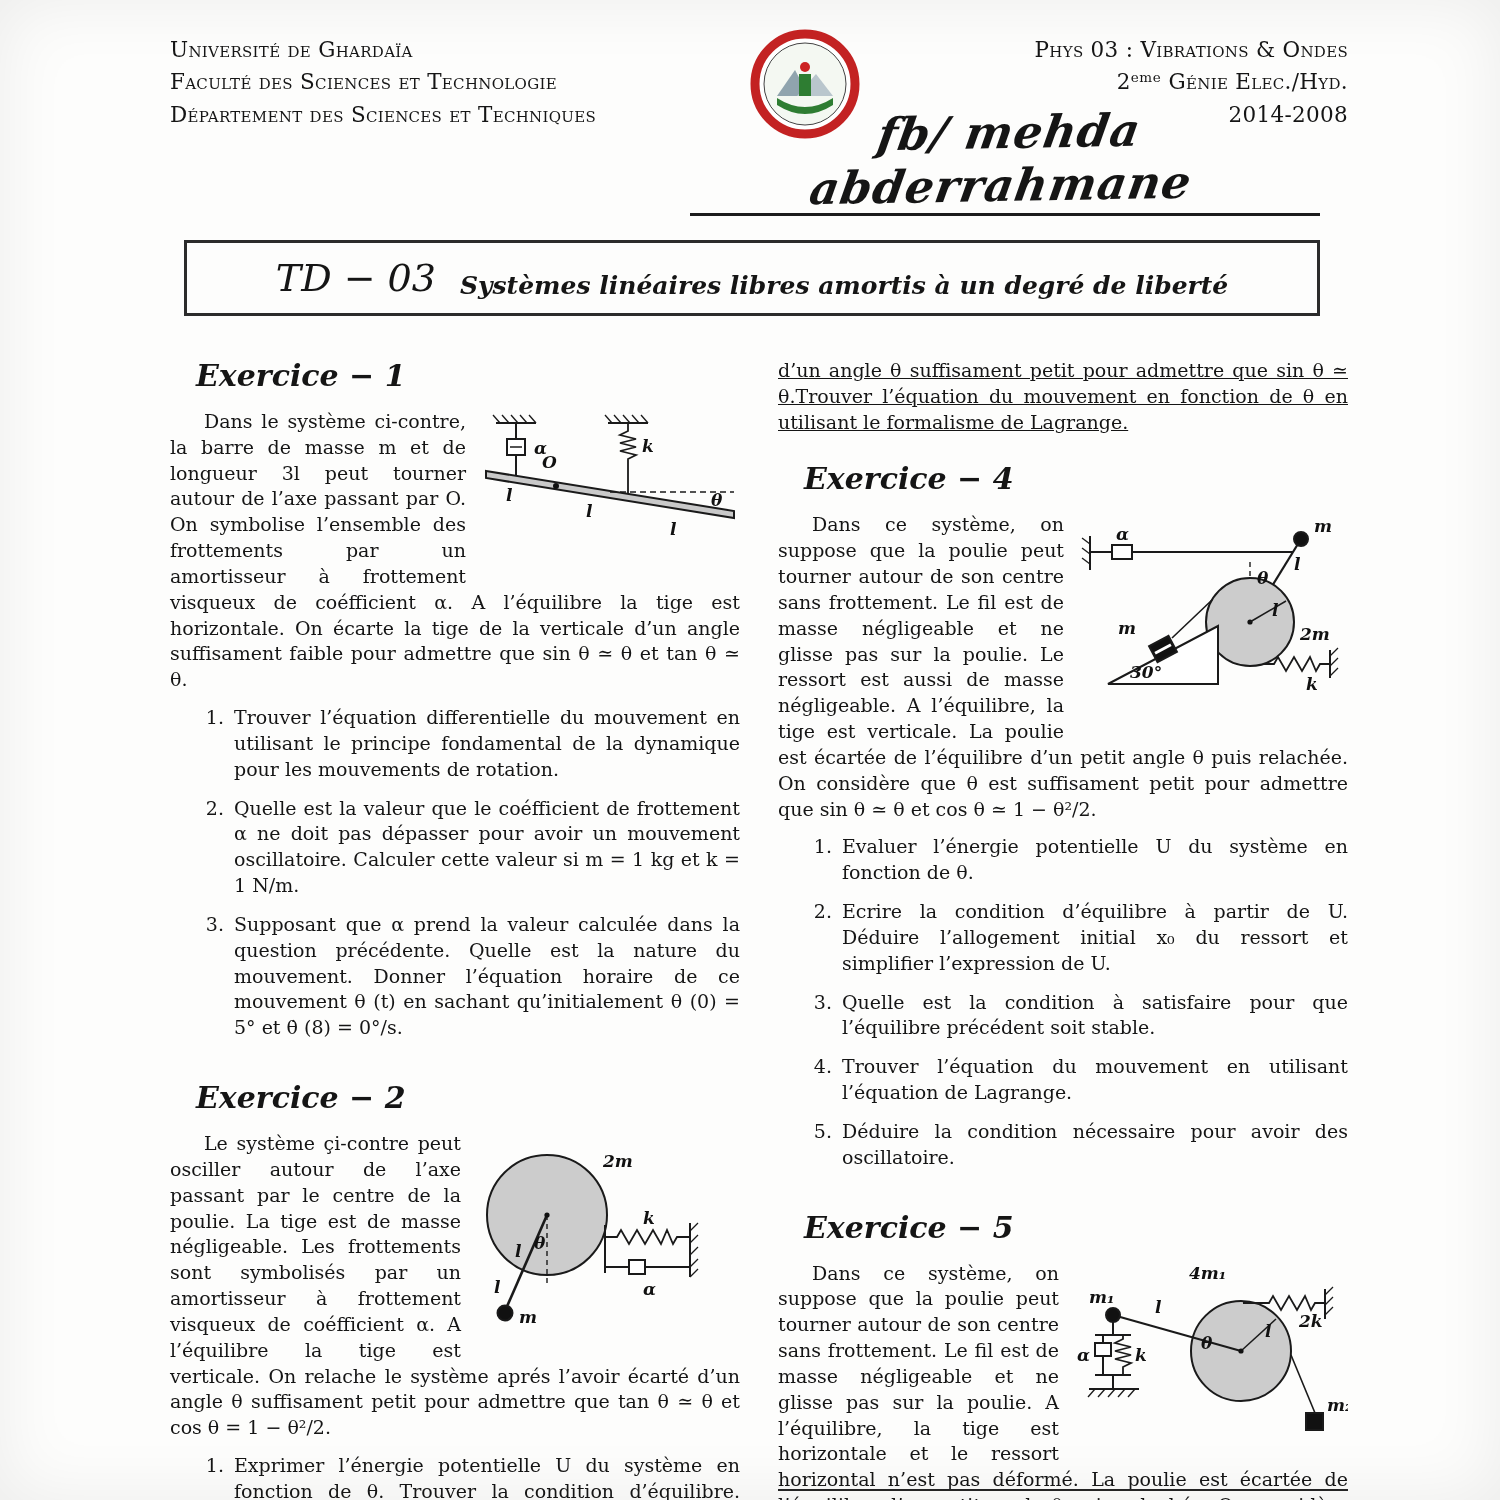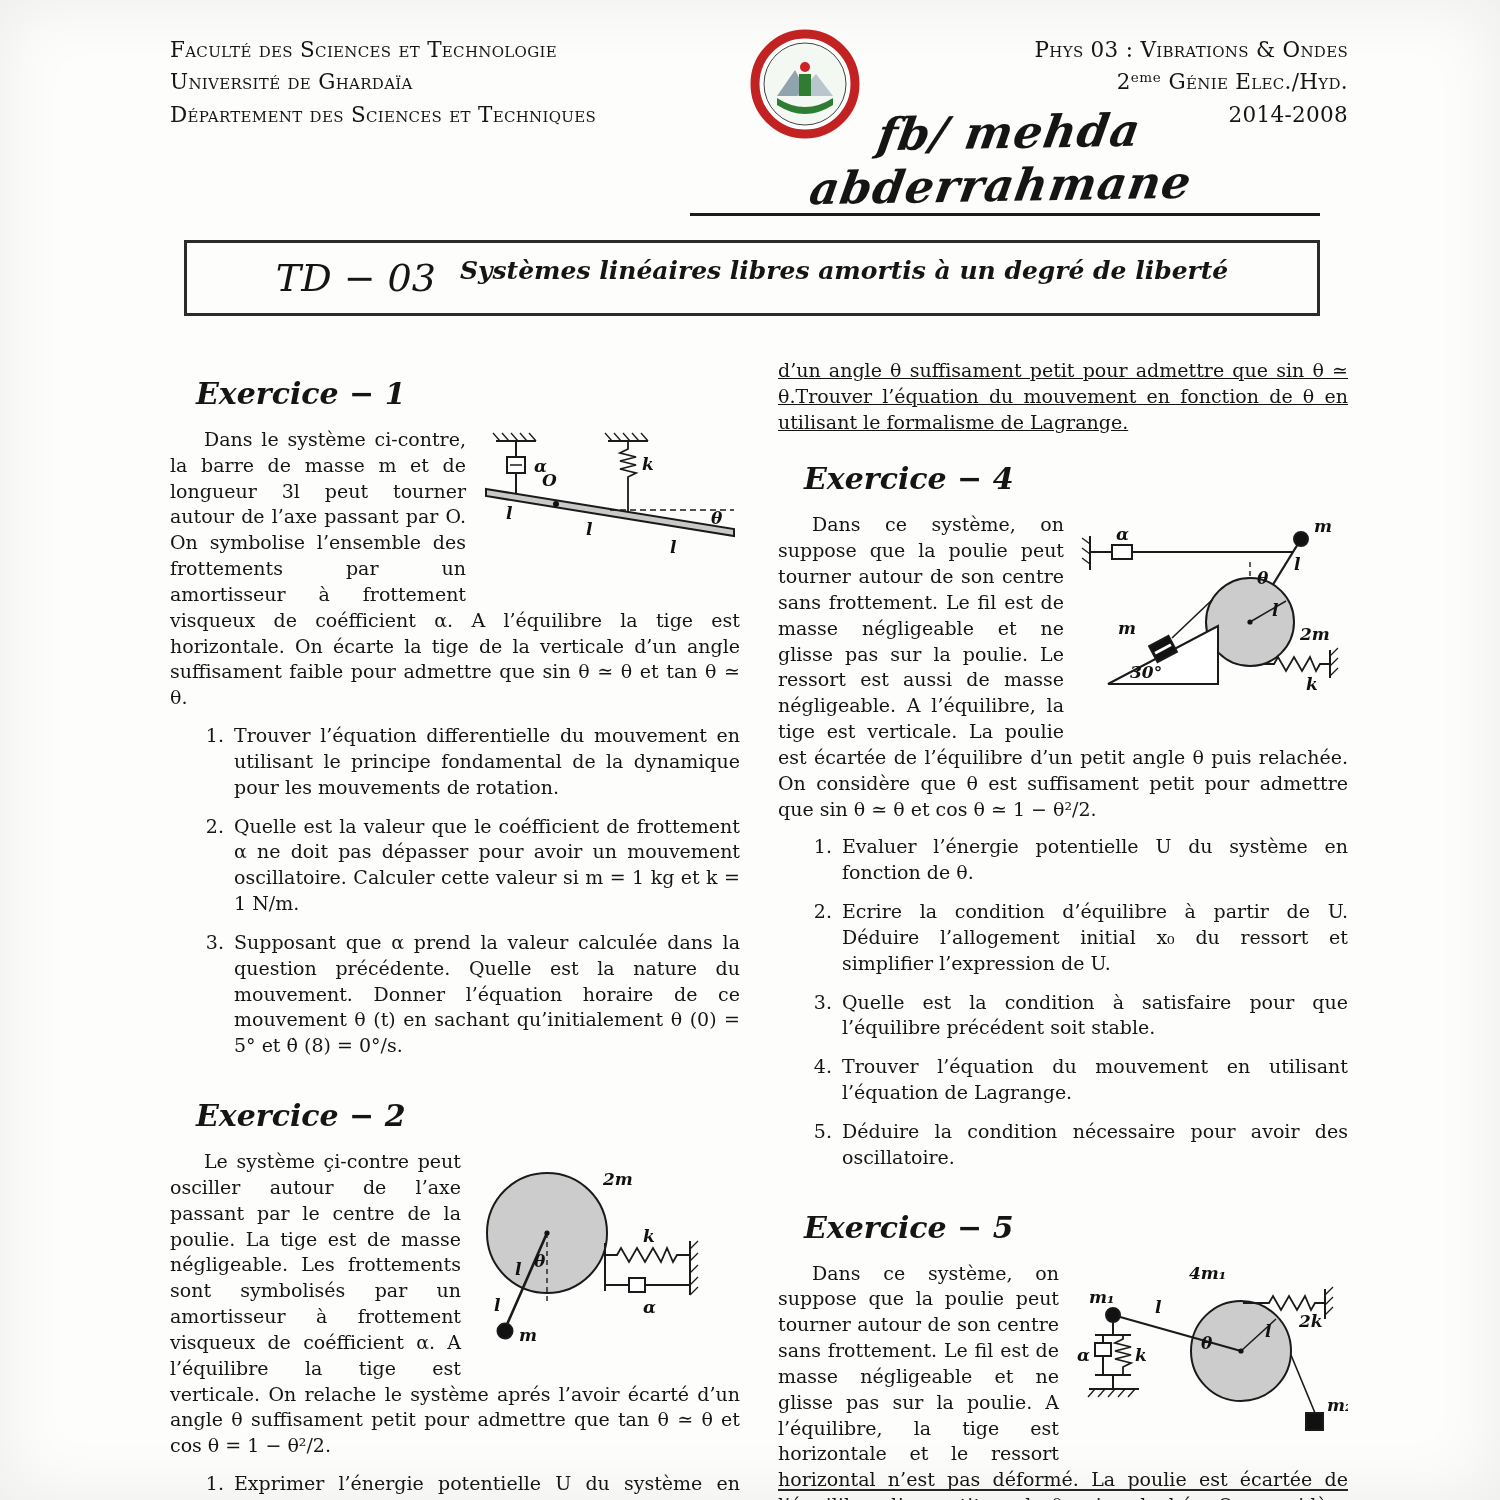--- a/index.html
+++ b/index.html
@@ -18,46 +18,46 @@
   .sig-row {
     margin:-38px 28px 0 520px; border-bottom:3px solid #1c1c1c;
     text-align:center; padding-bottom:1px; position:relative; z-index:2;
   }
   .signature {
     display:inline-block; font-size:45px; font-style:italic; font-weight:bold;
     transform: skewX(-10deg) rotate(-1deg); letter-spacing:1px;
   }
   .title-box {
     margin:24px 28px 0 14px; border:3px solid #2b2b2b;
-    padding:13px 2px; display:flex; justify-content:center; align-items:flex-start; gap:24px;
+    padding:13px 2px; display:flex; justify-content:center; align-items:flex-end; gap:24px;
   }
   .td-code { font-style:italic; font-size:38px; }
   .td-sub  { font-style:italic; font-weight:bold; font-size:25px; }
   .columns { display:flex; gap:38px; margin-top:42px; }
   .col { width:570px; min-width:0; }
   .ex-heading { font-size:30px; font-weight:bold; font-style:italic; margin:26px 0 16px 26px; }
-  .ex-heading.first { margin-top:18px; }
+  .ex-heading.first { margin-top:0; }
   .para { font-size:19px; line-height:1.36; text-align:justify; margin:0 0 8px 0; text-indent:34px; }
   .para.noindent { text-indent:0;text-decoration:underline; }
   ol.items { margin:12px 0 0 0; padding-left:60px; font-size:19px; line-height:1.36; }
   ol.items li { margin-bottom:13px; padding-left:4px; text-align:justify; }
   .fig { float:right; margin:2px 0 8px 14px; }
   .flabel text { font-family:"DejaVu Serif",serif; font-style:italic; font-weight:bold; font-size:17px; fill:#111; }
   .ex-body::after { content:""; display:block; clear:both; }
   .bottom-rule { position:absolute; right:152px; bottom:9px; width:570px; border-top:2.5px solid #242424; }
 </style>
 </head>
 <body>
 
 <div class="page">
 
   <header class="top">
     <div class="inst-lines">
+      <div>Université de Ghardaïa</div>
       <div>Faculté des Sciences et Technologie</div>
-      <div>Université de Ghardaïa</div>
       <div>Département des Sciences et Techniques</div>
     </div>
     <div class="logo-wrap">
       <svg width="112" height="112" viewBox="0 0 112 112">
         <circle cx="56" cy="56" r="50" fill="#ffffff" stroke="#c32222" stroke-width="9"></circle>
         <circle cx="56" cy="56" r="41" fill="#f4f8f2" stroke="#444" stroke-width="1"></circle>
         <polygon points="28,68 46,42 60,68" fill="#90a4ae"></polygon>
         <polygon points="48,68 67,46 84,68" fill="#b9c6cd"></polygon>
         <path d="M28,70 Q56,88 84,70 L84,77 Q56,95 28,77 Z" fill="#2e7d32"></path>
         <rect x="50" y="46" width="12" height="22" fill="#2e7d32"></rect>

